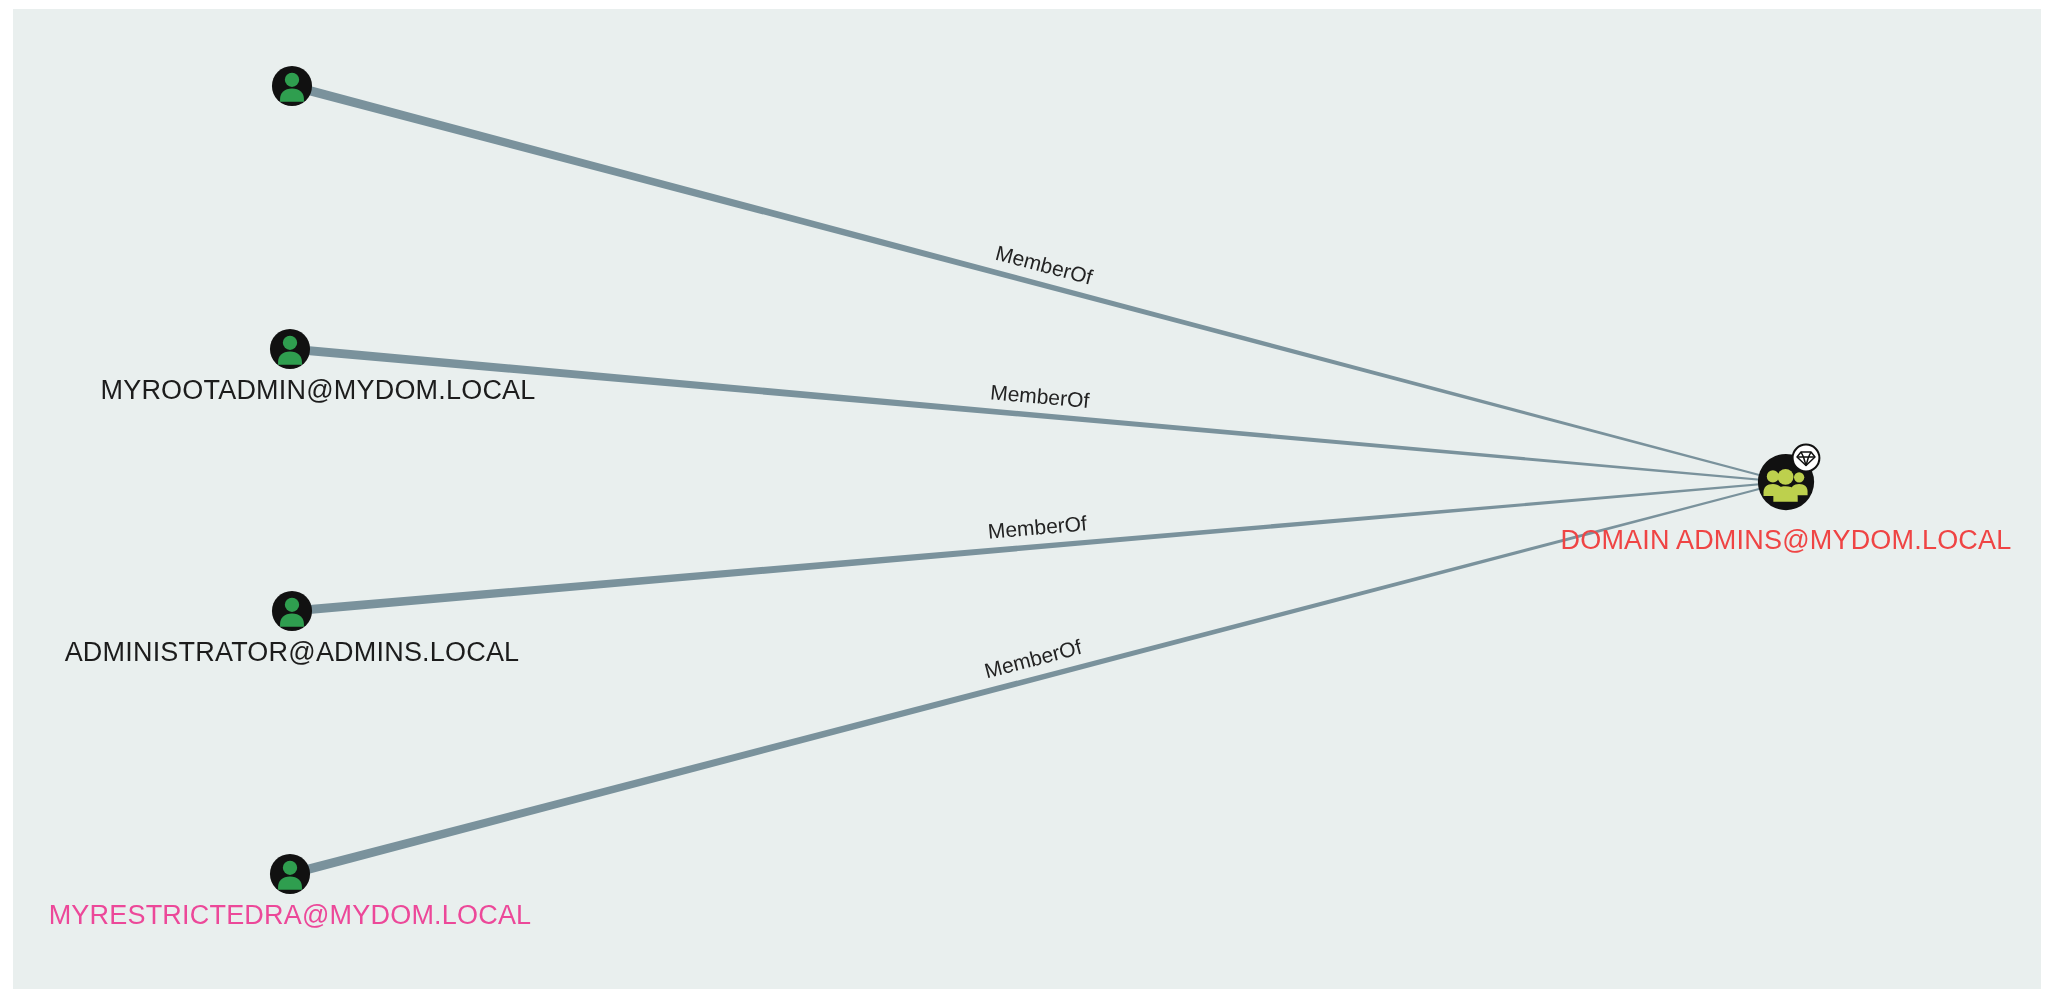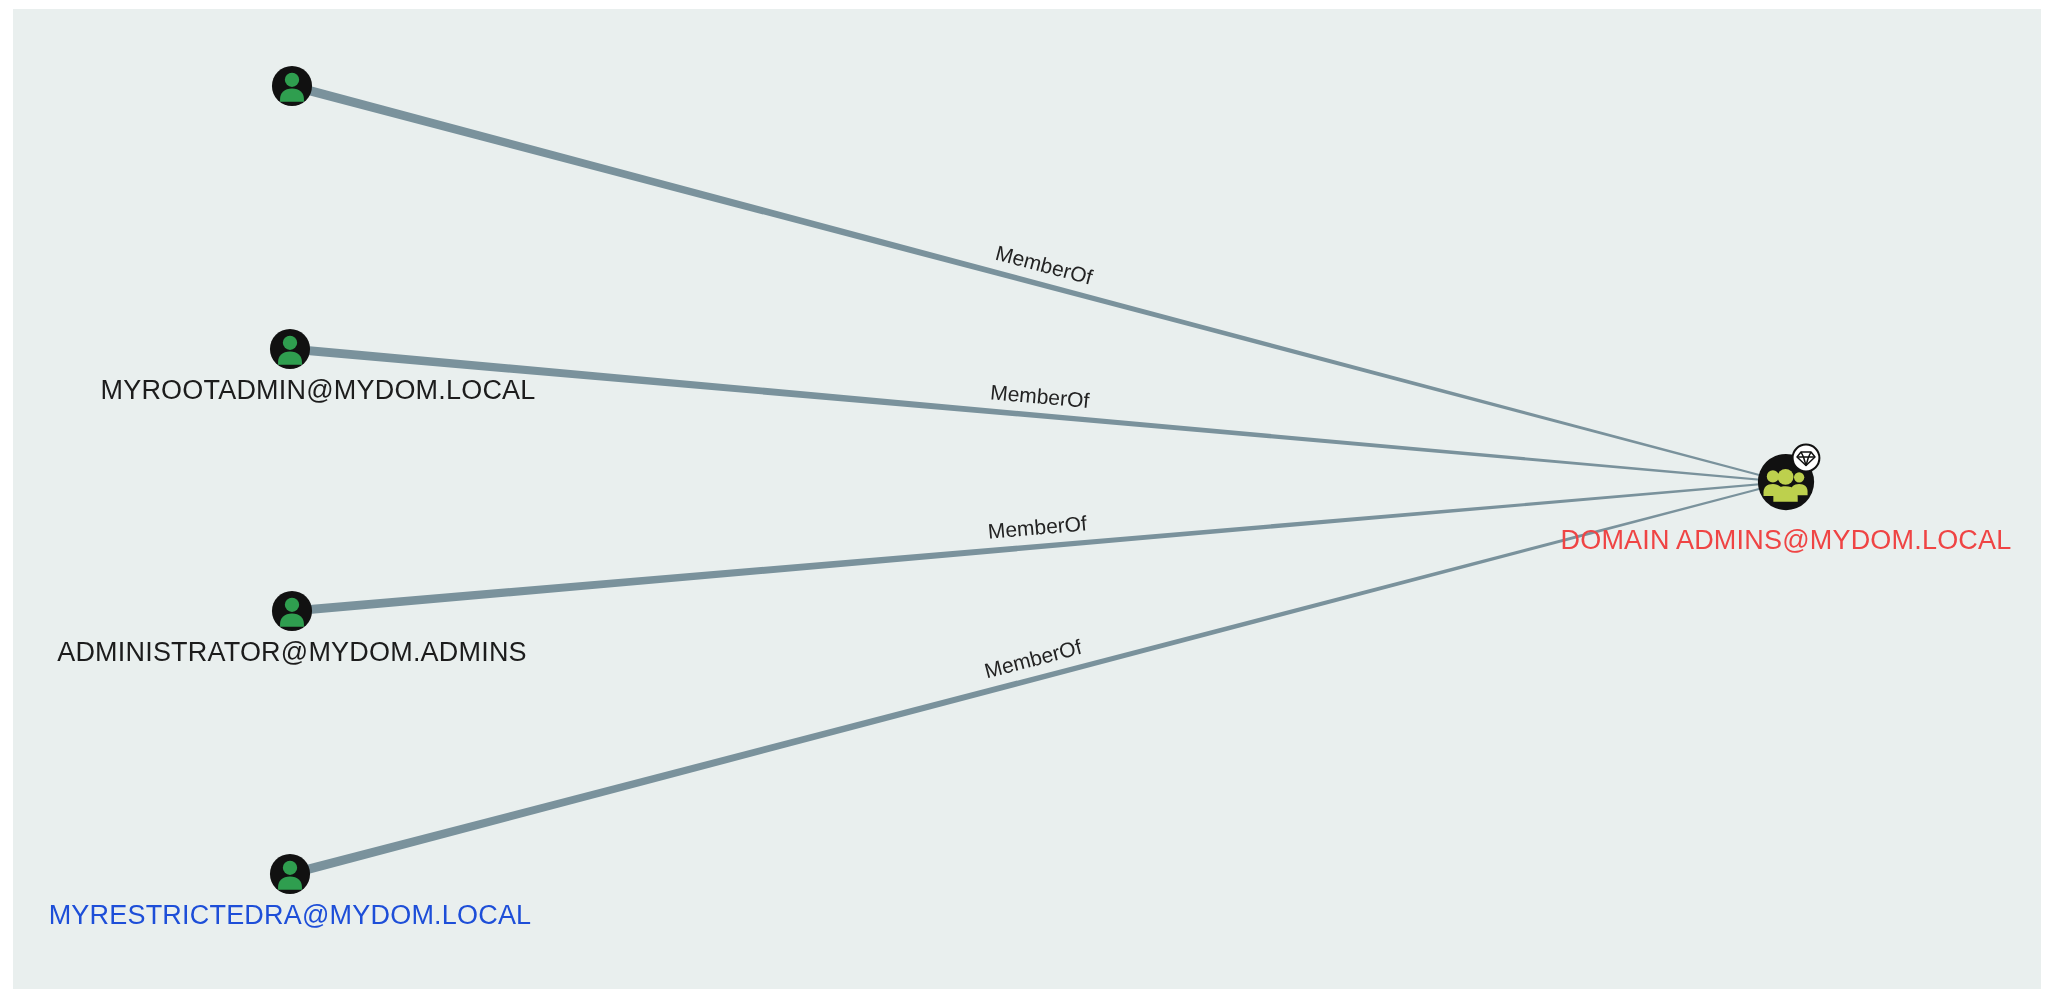--- a/index.html
+++ b/index.html
@@ -82,36 +82,36 @@
             <circle cx="22" cy="22" r="21"></circle>
           </clipPath>
         </defs>
         <circle cx="22" cy="22" r="21" fill="#111111"></circle>
         <g clip-path="url(#uclip21)">
           <circle cx="22" cy="15.5" r="7.5" fill="#2f9e4f"></circle>
           <path d="M22 24.5 c-8 0 -12.5 4.5 -12.5 11 l0 3 25 0 0 -3 c0 -6.5 -4.5 -11 -12.5 -11 z" fill="#2f9e4f"></path>
         </g>
       </svg>
     </div>
-    <div class="node-label" style="left: 292px; top: 653px; color: rgb(28, 28, 28);">ADMINISTRATOR@MYDOM.ADMINS</div>
+    <div class="node-label" style="left: 292px; top: 653px; color: rgb(28, 28, 28);">ADMINISTRATOR@ADMINS.LOCAL</div>
     <div class="node" style="left: 290px; top: 874px; width: 42px; height: 42px;">
       <svg width="42" height="42" viewBox="0 0 44 44">
         <defs>
           <clipPath id="uclip21">
             <circle cx="22" cy="22" r="21"></circle>
           </clipPath>
         </defs>
         <circle cx="22" cy="22" r="21" fill="#111111"></circle>
         <g clip-path="url(#uclip21)">
           <circle cx="22" cy="15.5" r="7.5" fill="#2f9e4f"></circle>
           <path d="M22 24.5 c-8 0 -12.5 4.5 -12.5 11 l0 3 25 0 0 -3 c0 -6.5 -4.5 -11 -12.5 -11 z" fill="#2f9e4f"></path>
         </g>
       </svg>
     </div>
-    <div class="node-label" style="left: 290px; top: 916px; color: #1d4ed8;">MYRESTRICTEDRA@MYDOM.LOCAL</div>
+    <div class="node-label" style="left: 290px; top: 916px; color: #ec4899;">MYRESTRICTEDRA@MYDOM.LOCAL</div>
     <div class="node" style="left: 1786px; top: 482px; width: 60px; height: 60px;">
       <svg width="60" height="60" viewBox="0 0 64 64">
         <defs>
           <clipPath id="gclip">
             <circle cx="32" cy="32" r="30"></circle>
           </clipPath>
         </defs>
         <circle cx="32" cy="32" r="30" fill="#111111"></circle>
         <g clip-path="url(#gclip)" fill="#bdd04d">
           <circle cx="18" cy="26" r="6.5"></circle>

